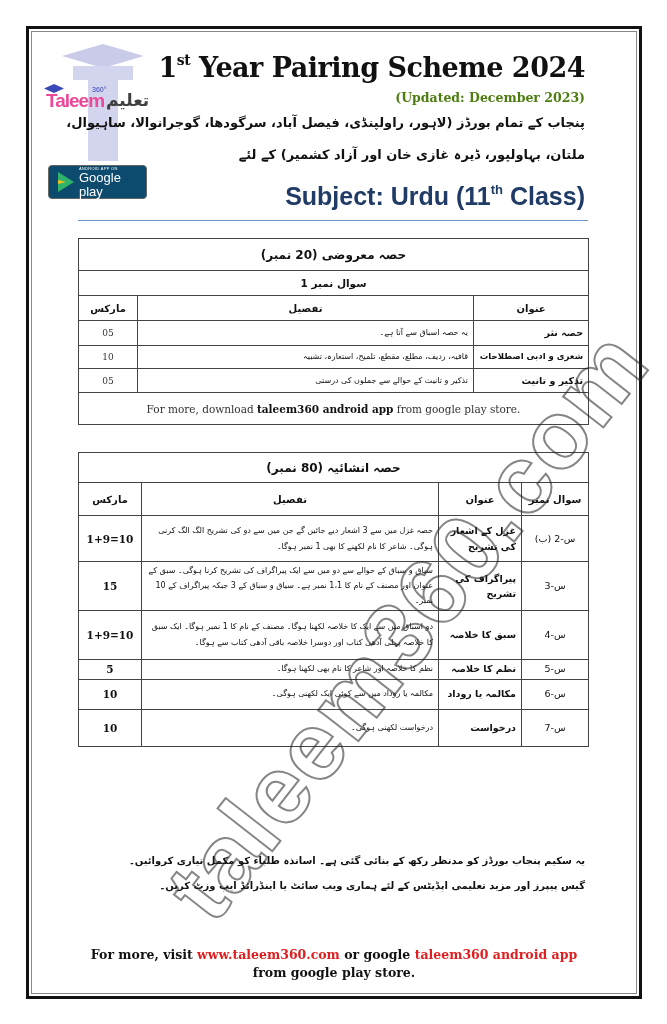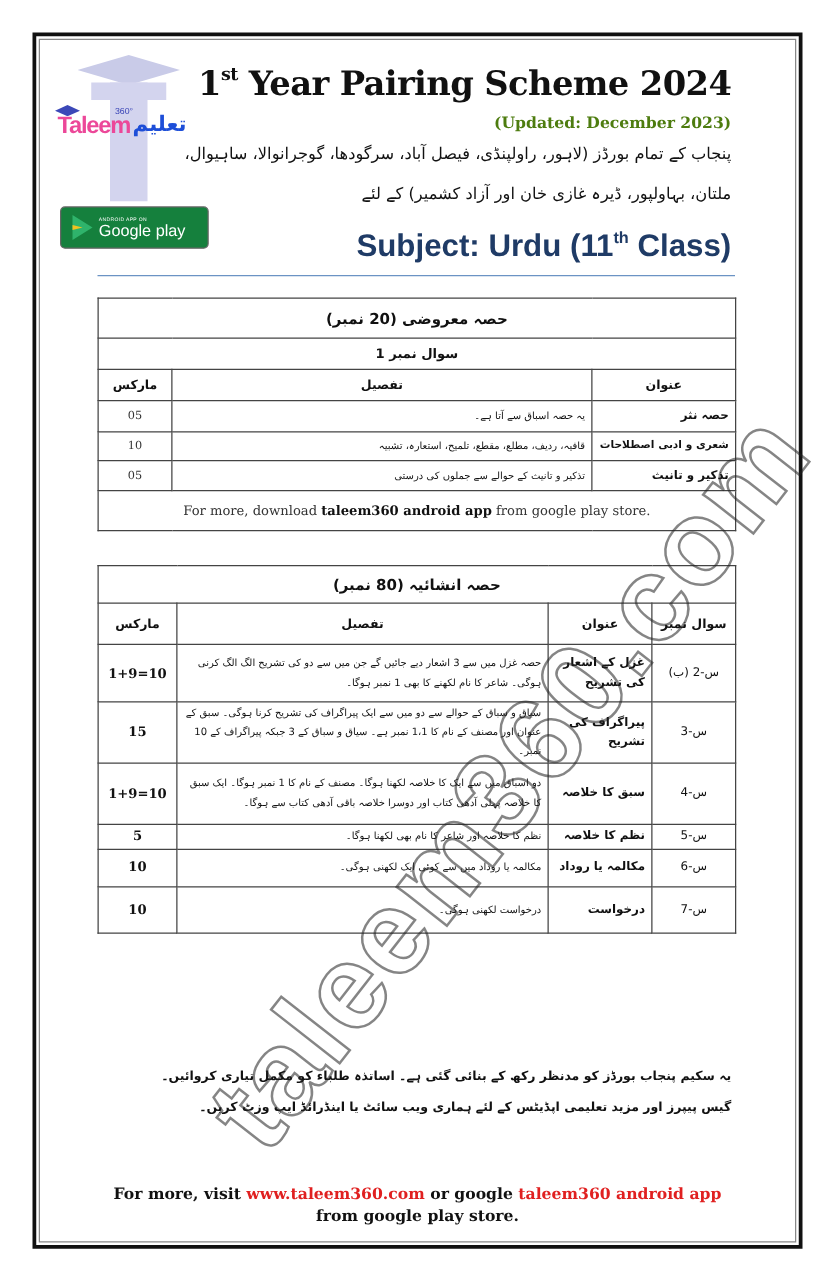--- a/index.html
+++ b/index.html
@@ -20,40 +20,40 @@
   .logo-mortar { position: absolute; left: 22px; top: 0; width: 82px; height: 30px; background: #c9cbe8;
     clip-path: polygon(50% 0, 100% 40%, 50% 80%, 0 40%); }
   .logo-stem { position: absolute; left: 48px; top: 22px; width: 30px; height: 95px; background: #d3d4ee; }
   .logo-bar { position: absolute; left: 33px; top: 22px; width: 60px; height: 14px; background: #d3d4ee; }
   .logo-small-cap { position: absolute; left: 4px; top: 40px; width: 20px; height: 10px; background: #3b48b8;
     clip-path: polygon(50% 0, 100% 45%, 50% 90%, 0 45%); }
   .logo-text-en { position: absolute; left: 6px; top: 46px; font-family: Liberation Sans, sans-serif;
     font-weight: bold; font-size: 19px; color: #ec4899; letter-spacing: -1px; }
   .logo-360 { position: absolute; left: 52px; top: 42px; font-family: "Liberation Sans", sans-serif; font-size: 7px; color: #3540b5; }
   .logo-text-ur { position: absolute; left: 66px; top: 46px; font-family: "DejaVu Sans", sans-serif;
-    font-weight: bold; font-size: 17px; color: #1d4ed8; direction: rtl; }
-
-  .gplay { position: absolute; left: 48px; top: 165px; width: 119px; height: 34px; background: #15803d;
+    font-weight: bold; font-size: 17px; color: #404040; direction: rtl; }
+
+  .gplay { position: absolute; left: 48px; top: 165px; width: 99px; height: 34px; background: #0c4a6e;
     border-radius: 4px; border: 1px solid #666; display: flex; align-items: center; }
   .gplay-tri { width: 0; height: 0; margin-left: 9px; border-top: 10px solid transparent;
     border-bottom: 10px solid transparent; border-left: 16px solid #2fb36b; position: relative; }
   .gplay-tri::after { content: ""; position: absolute; left: -16px; top: -2px; width: 0; height: 0;
     border-top: 2px solid transparent; border-bottom: 2px solid transparent; border-left: 8px solid #f3c21f; }
   .gplay-txt { display: flex; flex-direction: column; margin-left: 5px; color: #fff; font-family: "Liberation Sans", sans-serif; }
   .gplay-small { font-size: 4px; letter-spacing: 0.3px; }
   .gplay-big { font-size: 13px; line-height: 14px; }
 
   
   .title { position: absolute; right: 82px; top: 52px; font-family: "DejaVu Serif", serif;
     font-weight: bold; font-size: 27px; color: #111; white-space: nowrap; letter-spacing: -0.5px; }
   .title sup { font-size: 14px; vertical-align: 12px; }
   .updated { position: absolute; right: 82px; top: 90px; font-family: "DejaVu Serif", serif;
     font-weight: bold; font-size: 12.5px; color: #4d7c0f; white-space: nowrap; }
   .boards1, .boards2 { position: absolute; right: 82px; font-family: "DejaVu Sans", sans-serif;
-    font-size: 13px; direction: rtl; white-space: nowrap; color: #111; font-weight: normal; }
+    font-size: 13px; direction: rtl; white-space: nowrap; color: #111; font-weight: bold; }
   .boards1 { top: 115px; }
   .boards2 { top: 147px; }
   .subject { position: absolute; right: 82px; top: 182px; font-family: "Liberation Sans", sans-serif;
     font-weight: bold; font-size: 25px; color: #1f3b66; white-space: nowrap; }
   .subject sup { font-size: 13px; vertical-align: 11px; }
   .hr { position: absolute; left: 78px; top: 220px; width: 510px; height: 1px; background: #6b93c4; }
 
   
   table { position: absolute; border-collapse: collapse; table-layout: fixed; }
   td { border: 1px solid #444; vertical-align: middle; font-size: 9px; margin-top: 12px; }

